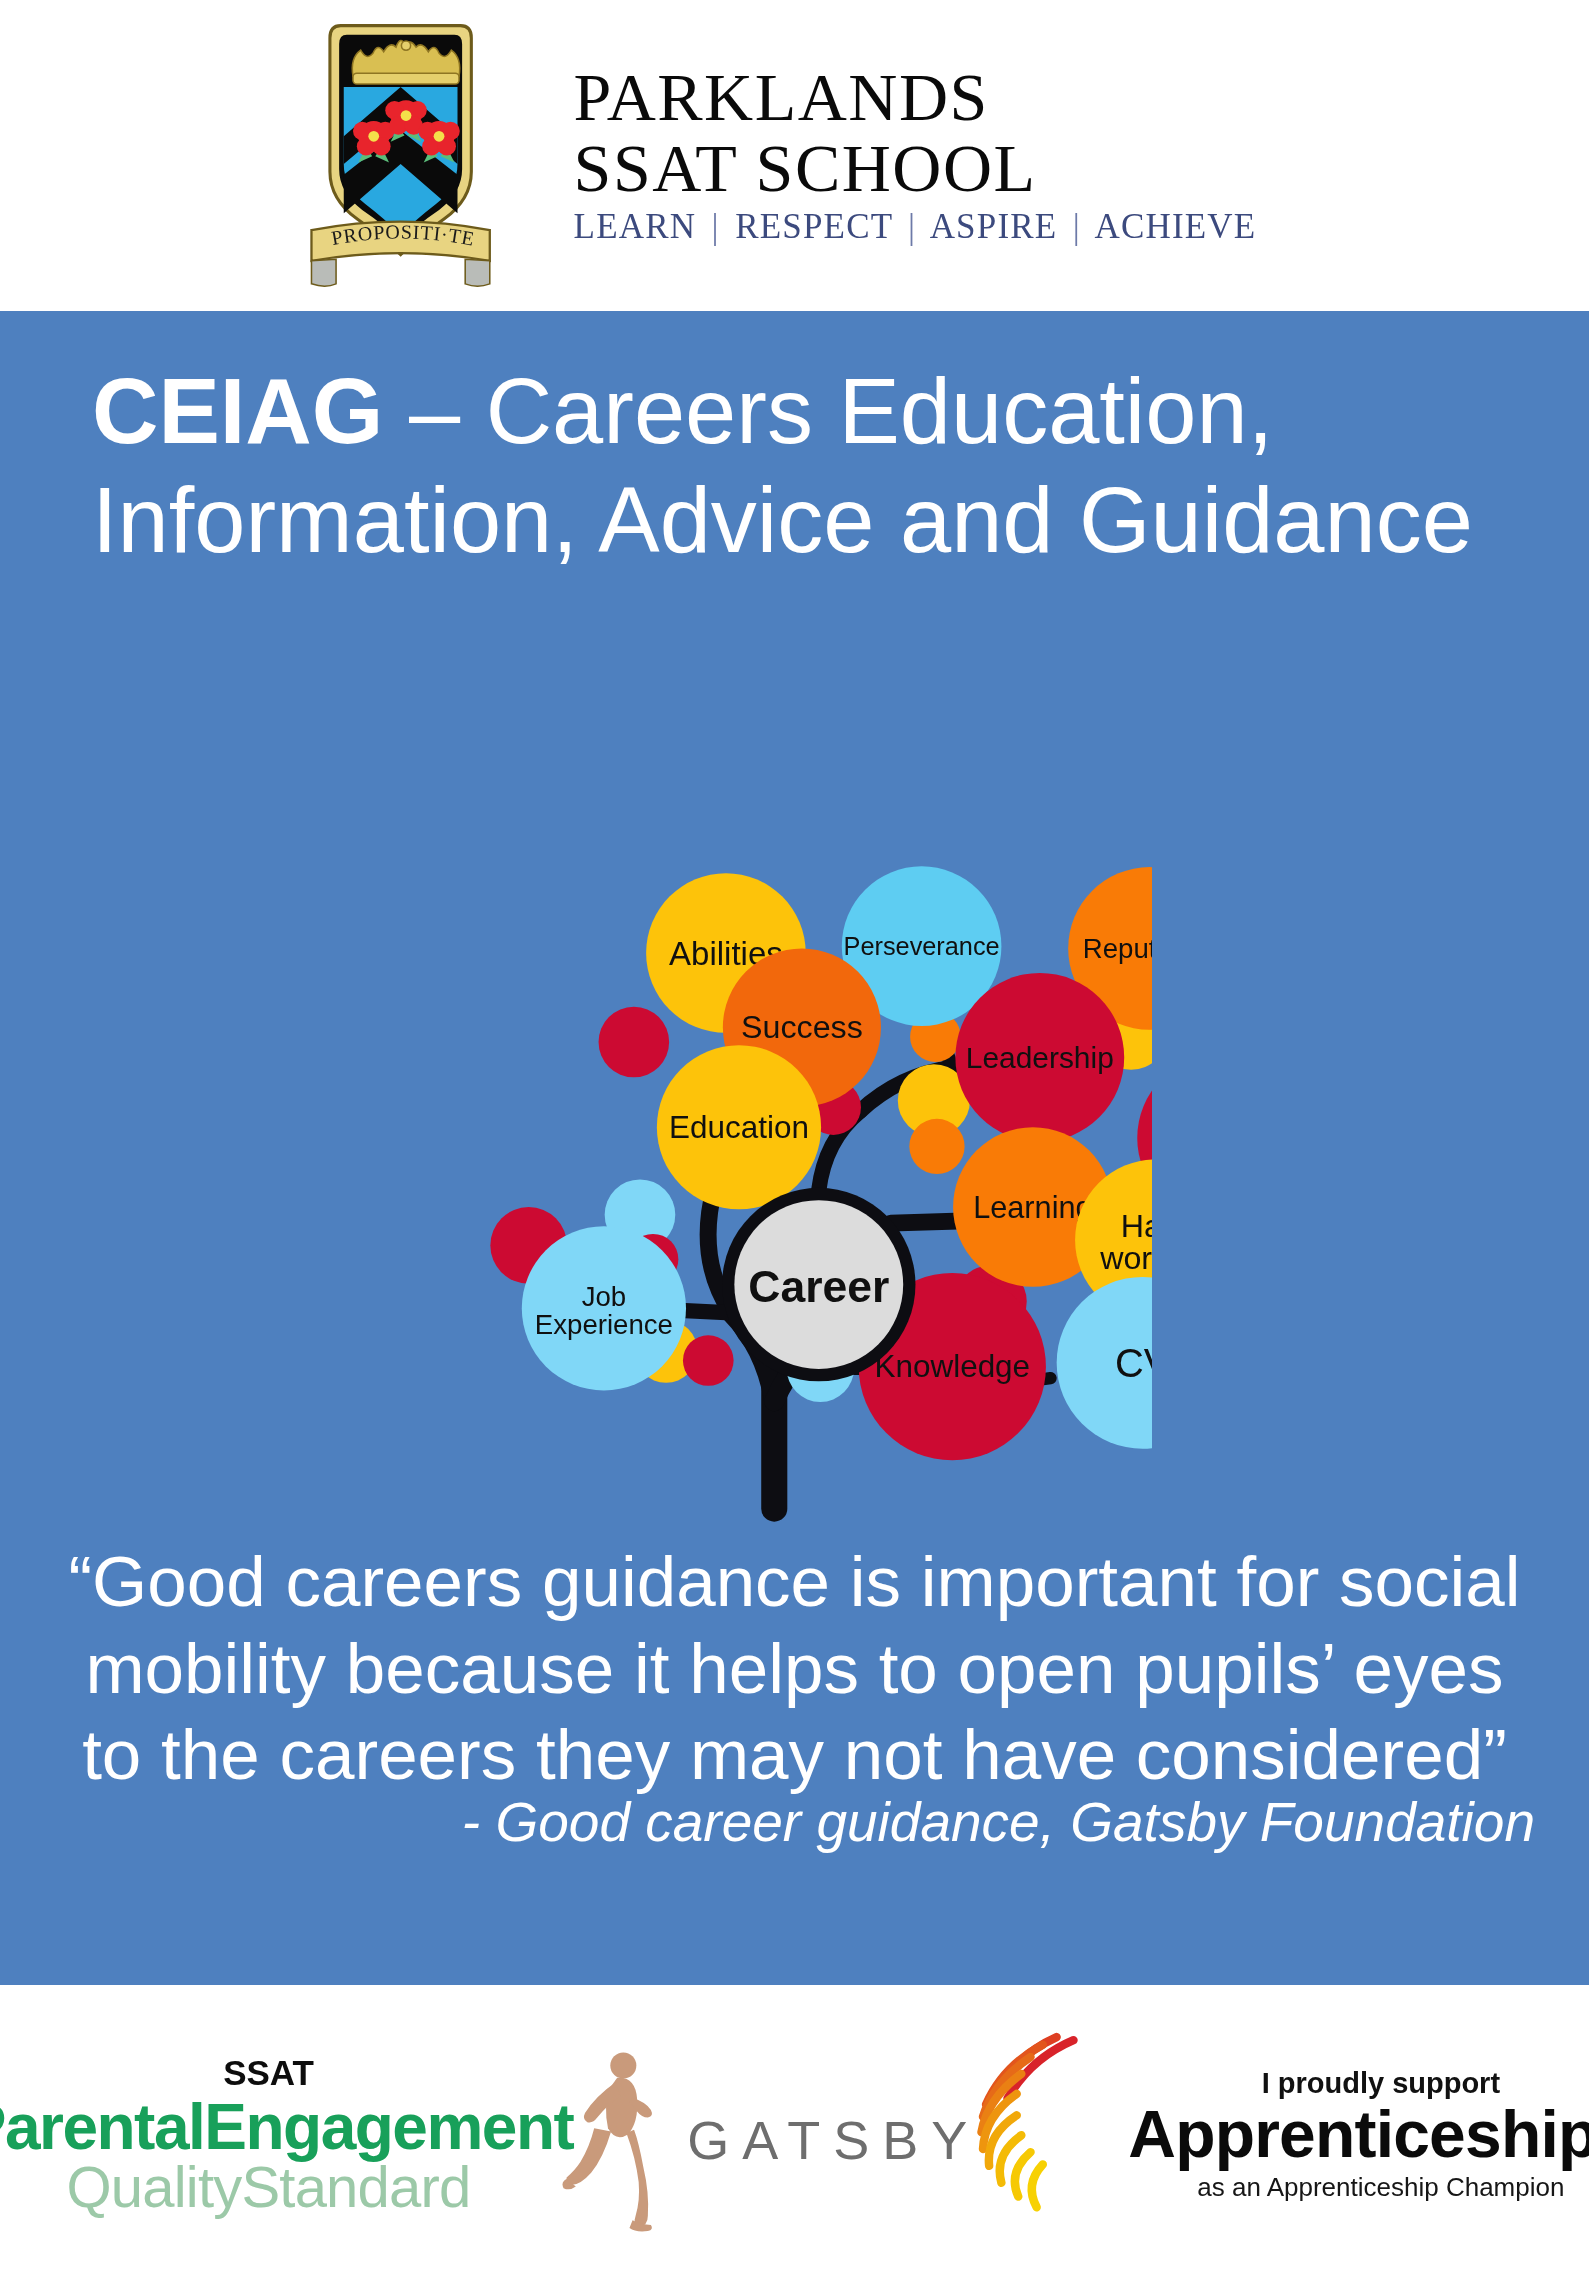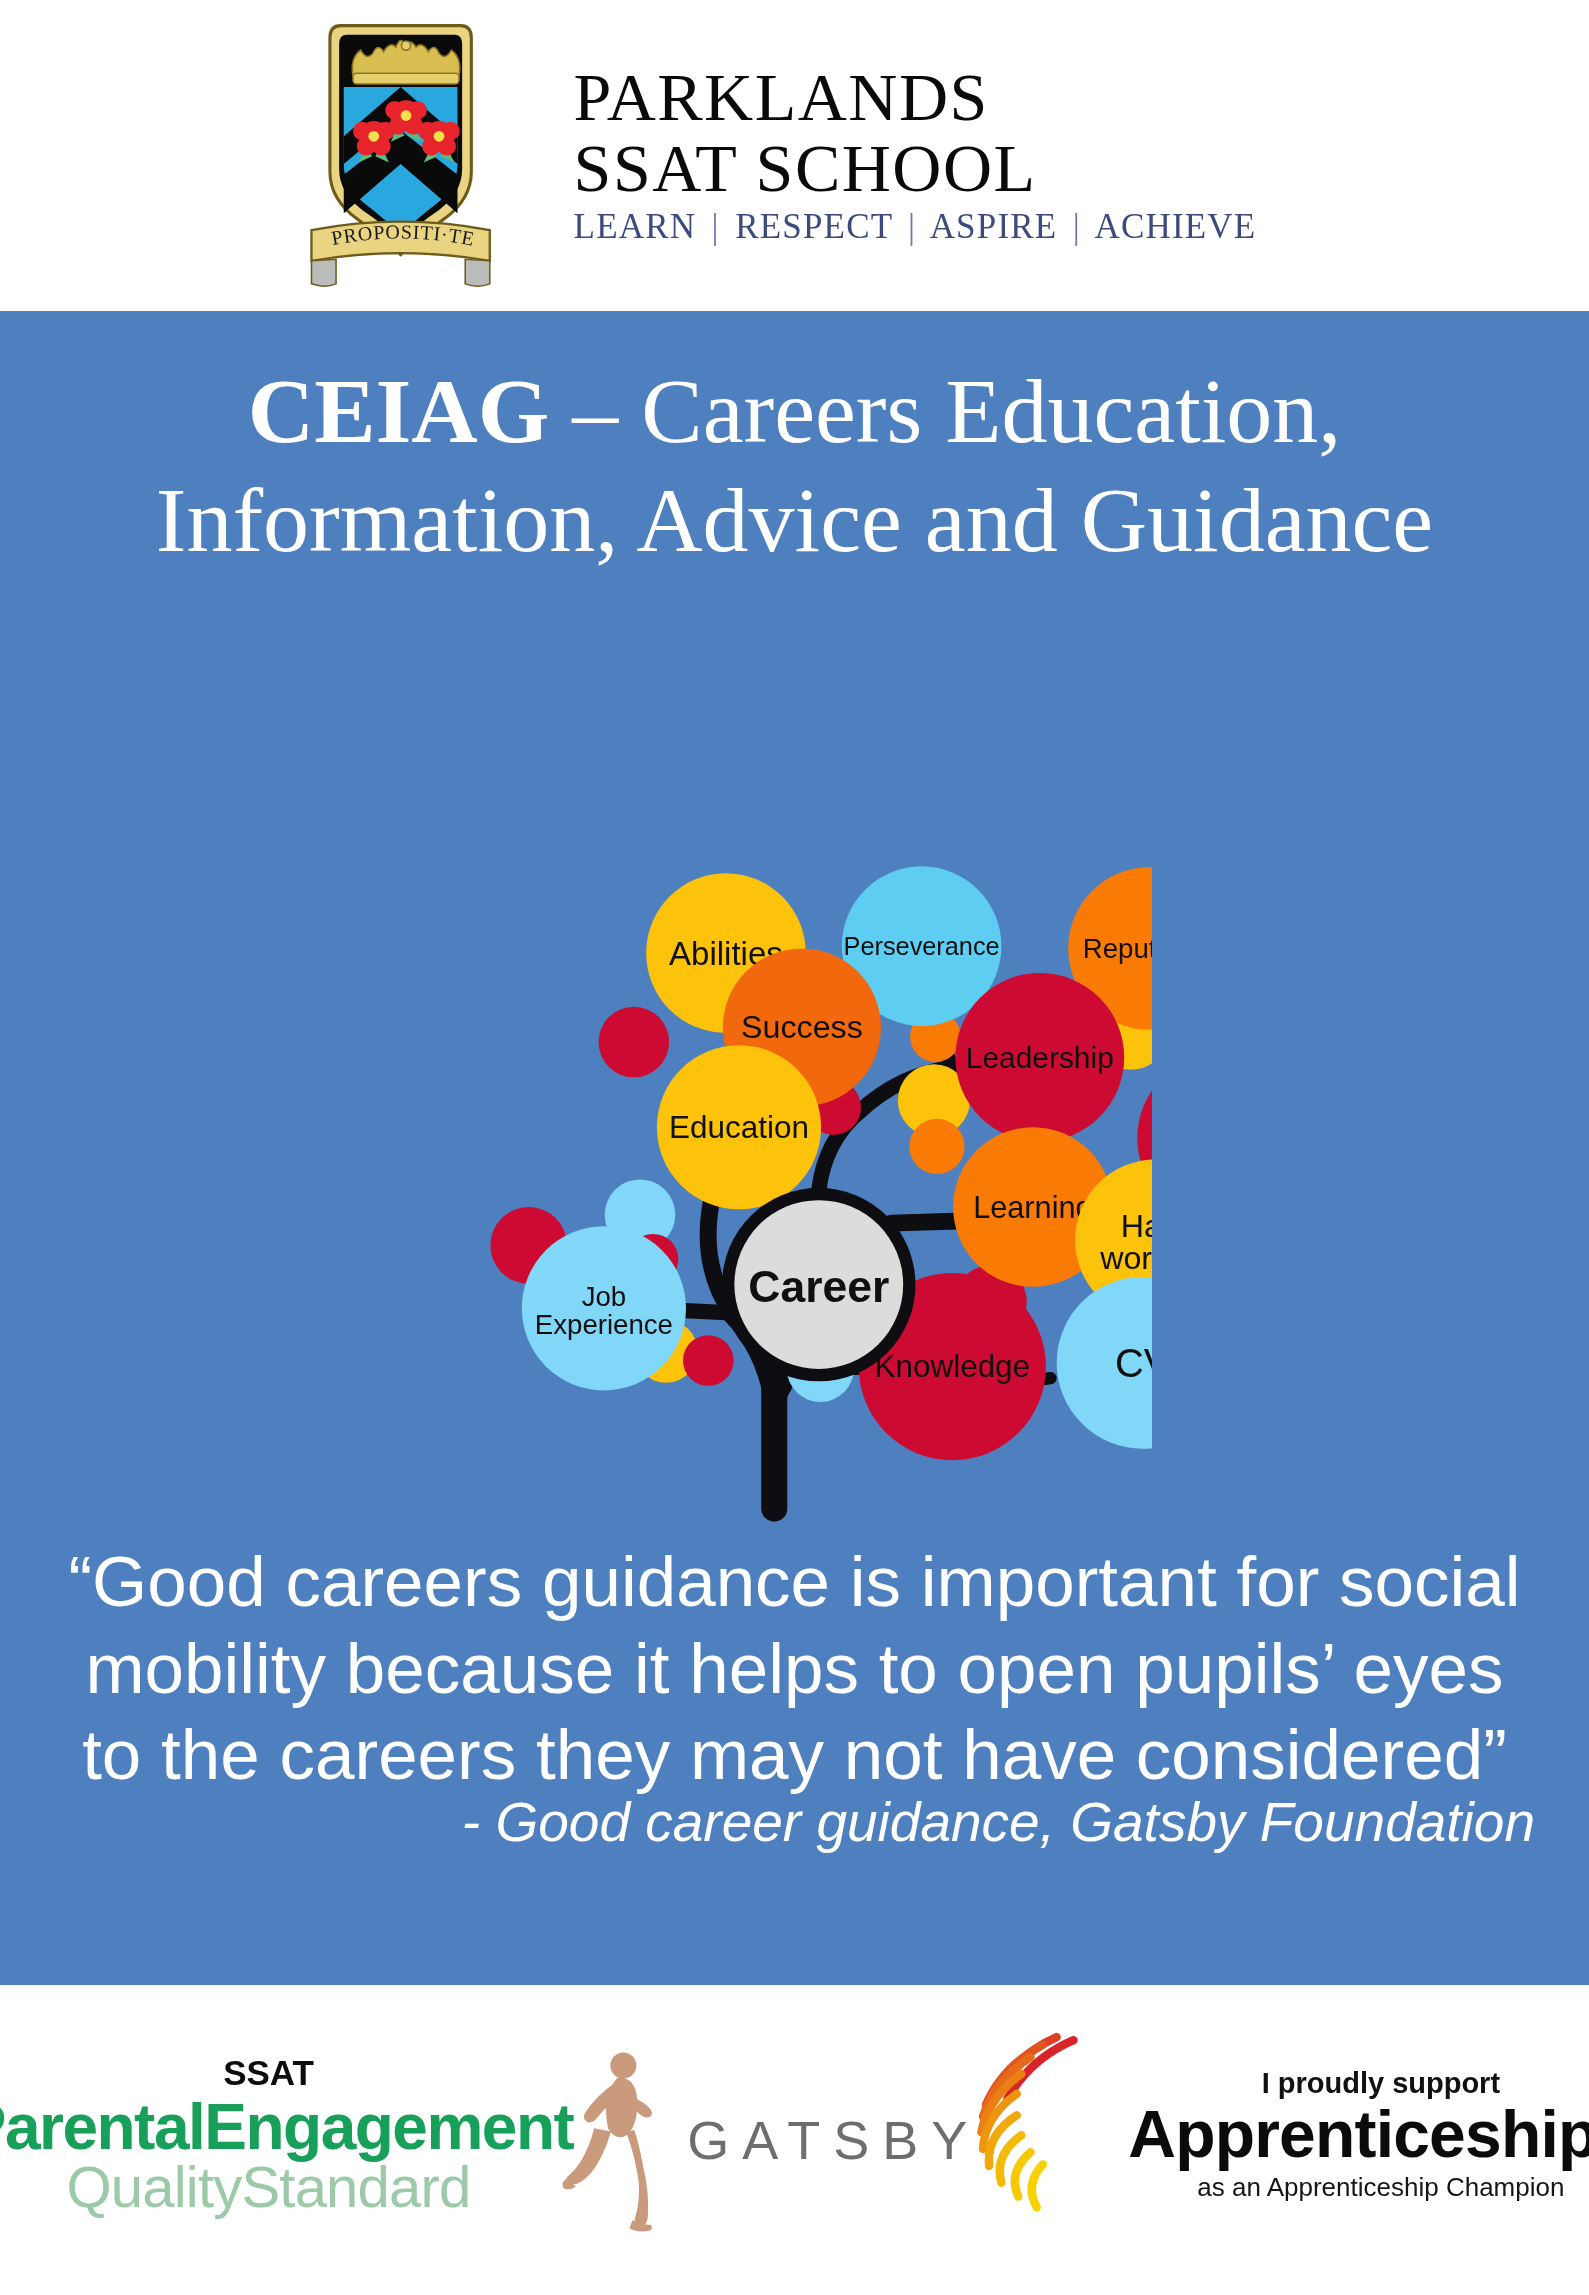--- a/index.html
+++ b/index.html
@@ -40,23 +40,22 @@
 
   
   .blue-panel {
     position:absolute; left:0; top:311px; width:1589px; height:1674px;
     background:#4e80bf;
     overflow:hidden;
   }
 
   .title {
     position:absolute; left:0; top:46px; width:1589px;
-    text-align:center;
     color:#ffffff;
-    font-family:Liberation Serif, serif;
+    font-family:Liberation Sans, sans-serif;
     font-size:92px; line-height:1.18;
     font-weight:400;
     padding:0 92px;
   }
   .title .strong { font-weight:700; }
 
   
   .tree-wrap {
     position:absolute; left:461px; top:530px; width:691px; height:706px;
   }

